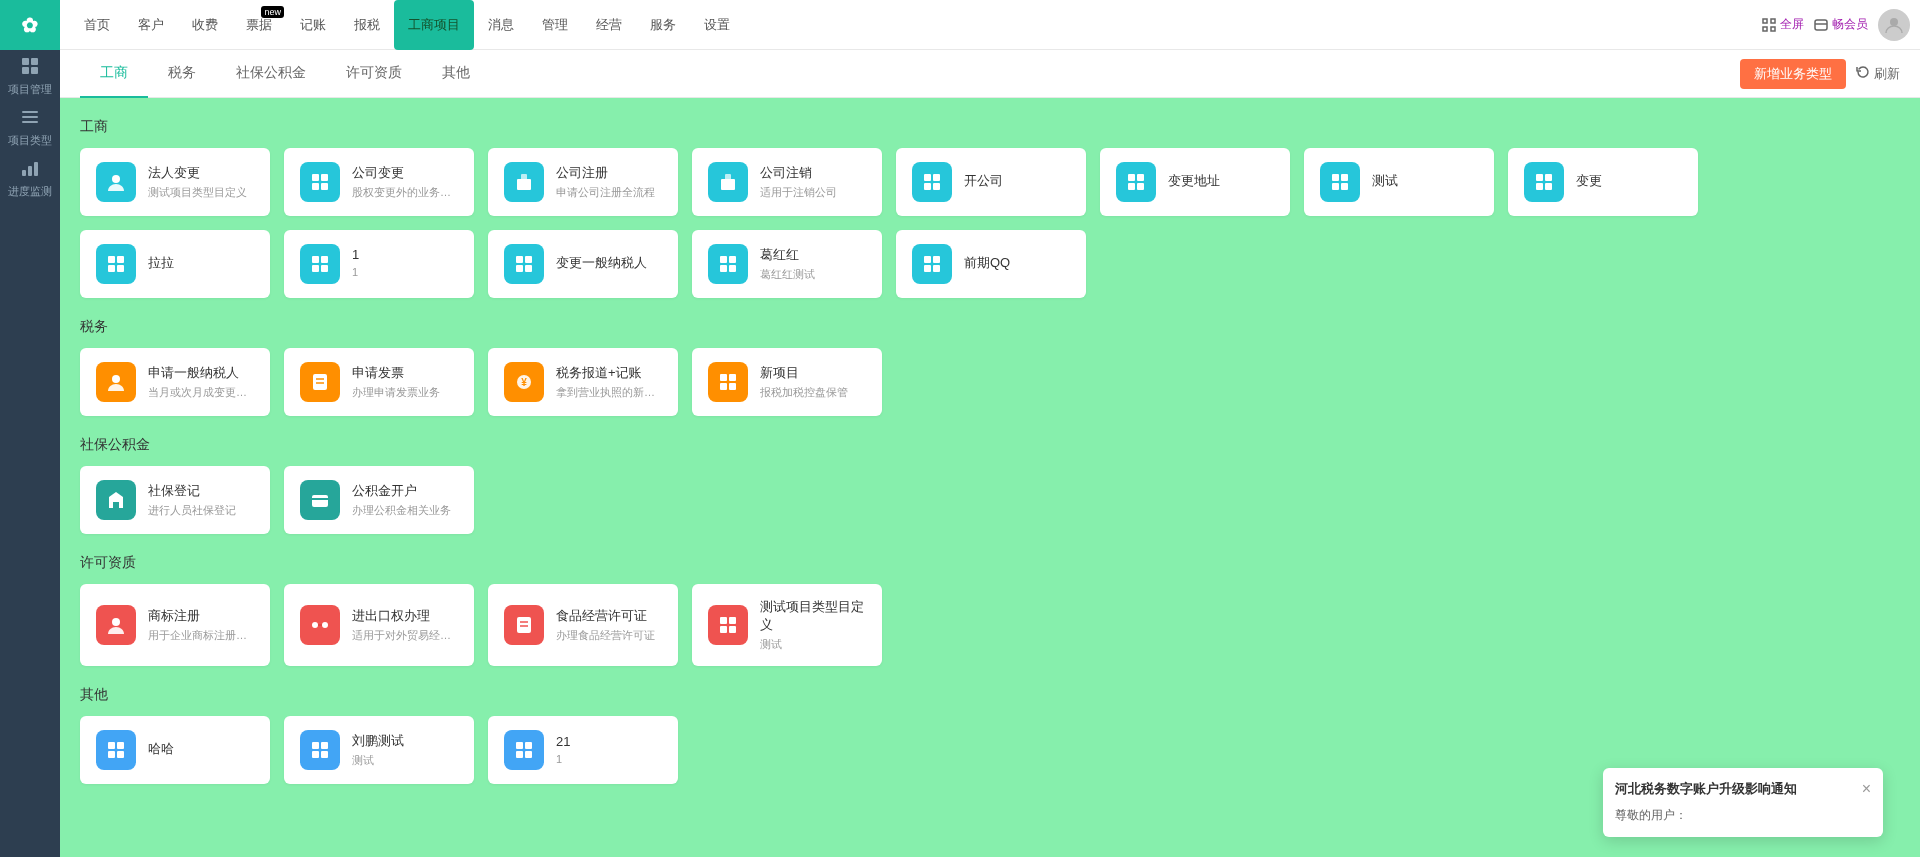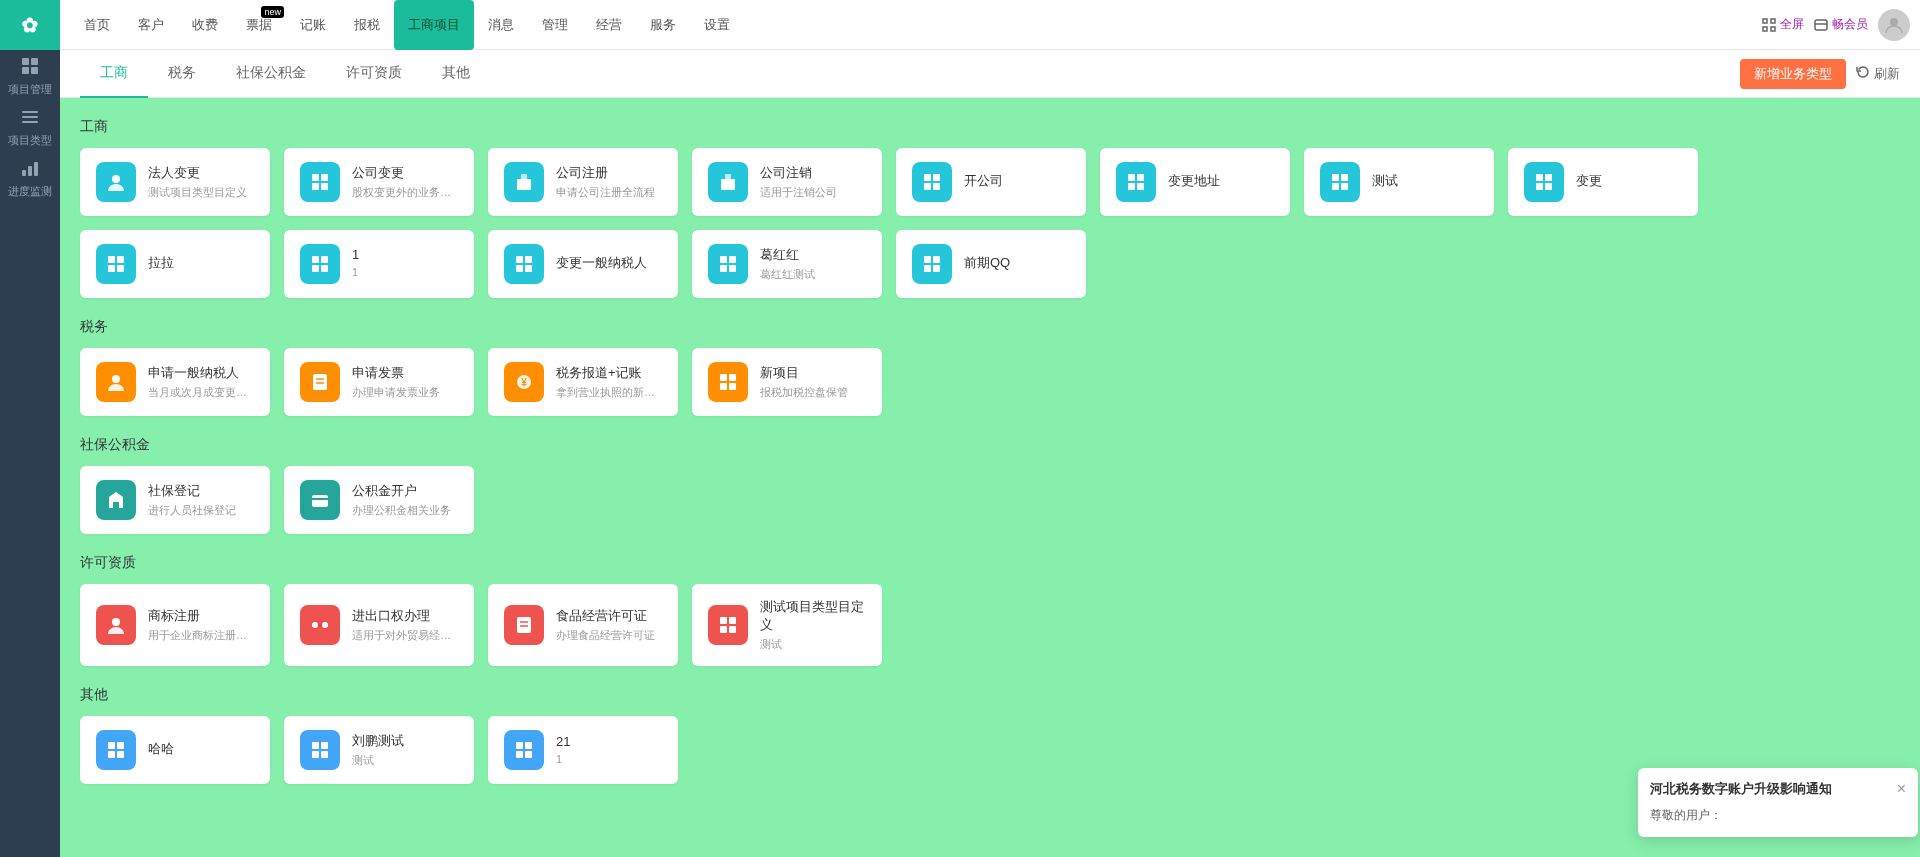--- a/index.html
+++ b/index.html
@@ -222,21 +222,21 @@
     .ic-teal { background: #26c6da; }
     .ic-green { background: #26a69a; }
     .ic-orange { background: #ff8f00; }
     .ic-red { background: #ef5350; }
     .ic-blue { background: #42a5f5; }
 
     
     .notification-popup {
       position: fixed;
       bottom: 20px;
-      right: 2px;
+      right: 37px;
       width: 280px;
       background: white;
       border-radius: 6px;
       box-shadow: 0 4px 15px rgba(0,0,0,0.15);
       padding: 12px;
       font-size: 12px;
     }
     .notif-header {
       display: flex;
       justify-content: space-between;

